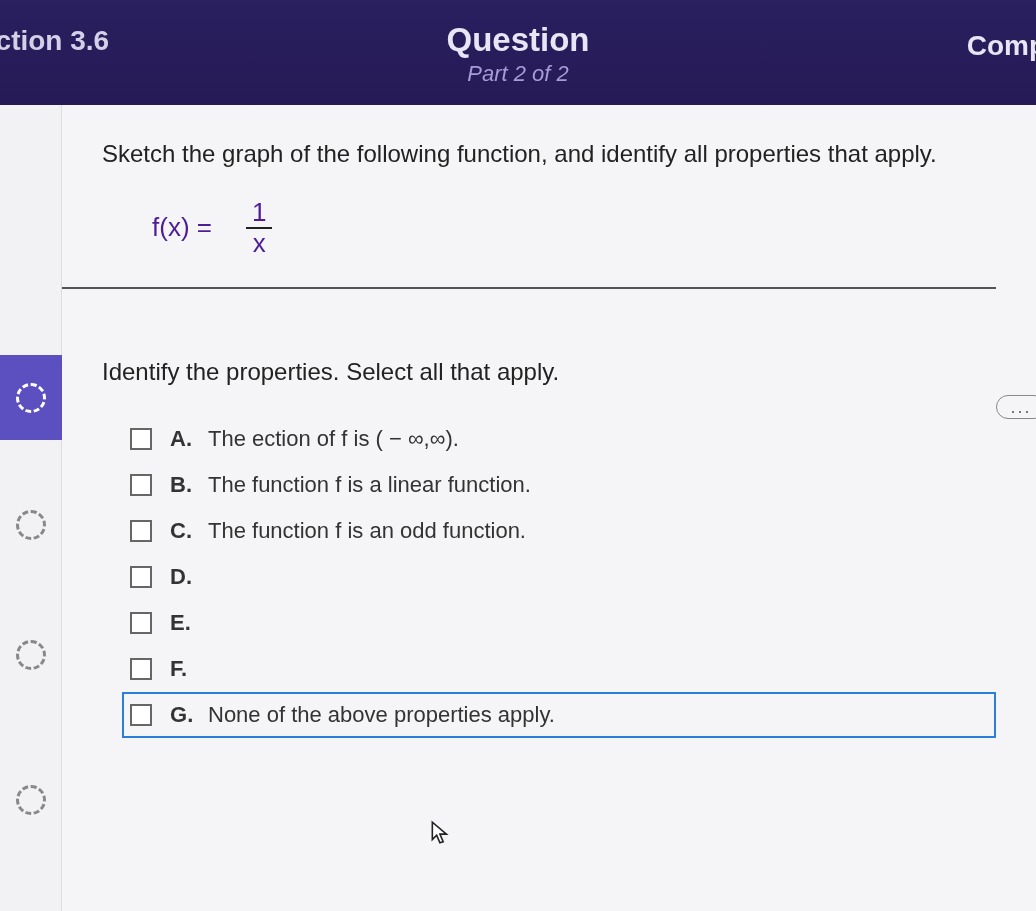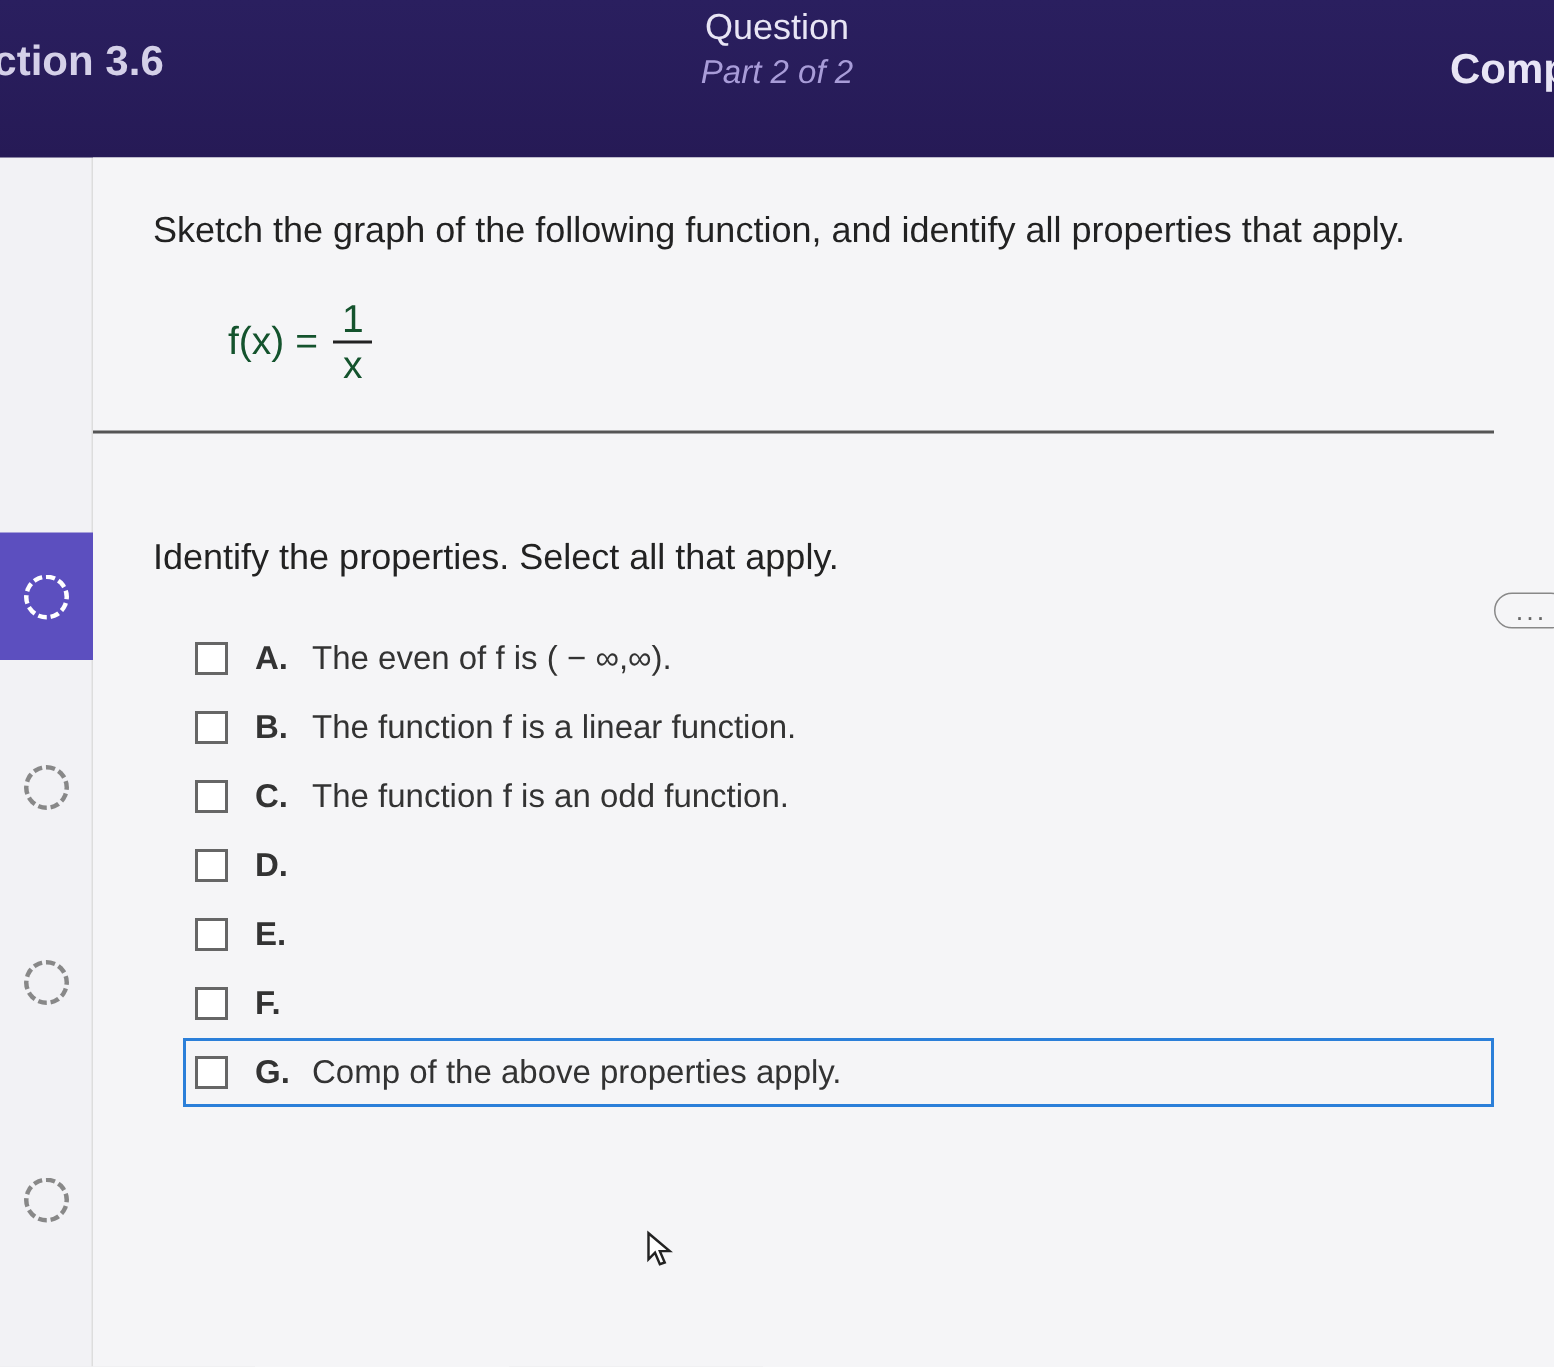--- a/index.html
+++ b/index.html
@@ -29,23 +29,24 @@
       top: 25px;
     }
     .question-block {
       position: absolute;
       left: 50%;
       transform: translateX(-50%);
       text-align: center;
       top: 5px;
     }
     .question-label {
-      font-size: 24px;
-      font-weight: normal;
+      font-size: 33px;
+      font-weight: bold;
       color: #e8e5f5;
+      margin-top: 16px;
     }
     .part-label {
       font-size: 22px;
       color: #a89cd8;
       margin-top: 2px;
       font-style: italic;
     }
     .comp-label {
       font-size: 28px;
       font-weight: bold;
@@ -113,23 +114,24 @@
       padding: 35px 40px 30px 40px;
       position: relative;
     }
     .instruction {
       font-size: 24px;
       color: #222;
     }
     .formula-block {
       margin: 30px 0 30px 50px;
       font-size: 26px;
-      color: #14532d;
-      display: flex;
-      align-items: center;
+      color: #4c1d95;
+      display: flex;
+      align-items: center;
+      gap: 24px;
     }
     .fx { margin-right: 6px; }
     .fraction {
       display: inline-flex;
       flex-direction: column;
       align-items: center;
       vertical-align: middle;
       margin-left: 4px;
     }
     .frac-top { border-bottom: 2px solid #222; padding: 0 6px; line-height:1.1;}
@@ -253,21 +255,21 @@
       <span>...</span>
     </div>
 
     <div class="identify-block">
       <div class="identify-text">Identify the properties. Select all that apply.</div>
 
       <div class="options">
         <div class="option-row">
           <div class="checkbox"></div>
           <span class="opt-letter">A</span>
-          <span>The even of f is ( − ∞,∞).</span>
+          <span>The ection of f is ( − ∞,∞).</span>
         </div>
         <div class="option-row">
           <div class="checkbox"></div>
           <span class="opt-letter">B</span>
           <span>The function f is a linear function.</span>
         </div>
         <div class="option-row">
           <div class="checkbox"></div>
           <span class="opt-letter">C</span>
           <span>The function f is an odd function.</span>
@@ -280,21 +282,21 @@
           <div class="checkbox"></div>
           <span class="opt-letter">E</span>
         </div>
         <div class="option-row">
           <div class="checkbox"></div>
           <span class="opt-letter">F</span>
         </div>
         <div class="option-row selected-border">
           <div class="checkbox"></div>
           <span class="opt-letter">G</span>
-          <span>Comp of the above properties apply.</span>
+          <span>None of the above properties apply.</span>
         </div>
       </div>
     </div>
   </div>
 </div>
 
 <div class="cursor-arrow">
   <svg width="22" height="26" viewBox="0 0 20 24" fill="none" stroke="#222" stroke-width="1.5">
     <path d="M2 2 L2 18 L6 14 L9 21 L12 20 L9 13 L15 13 Z" fill="#fff"></path>
   </svg>

